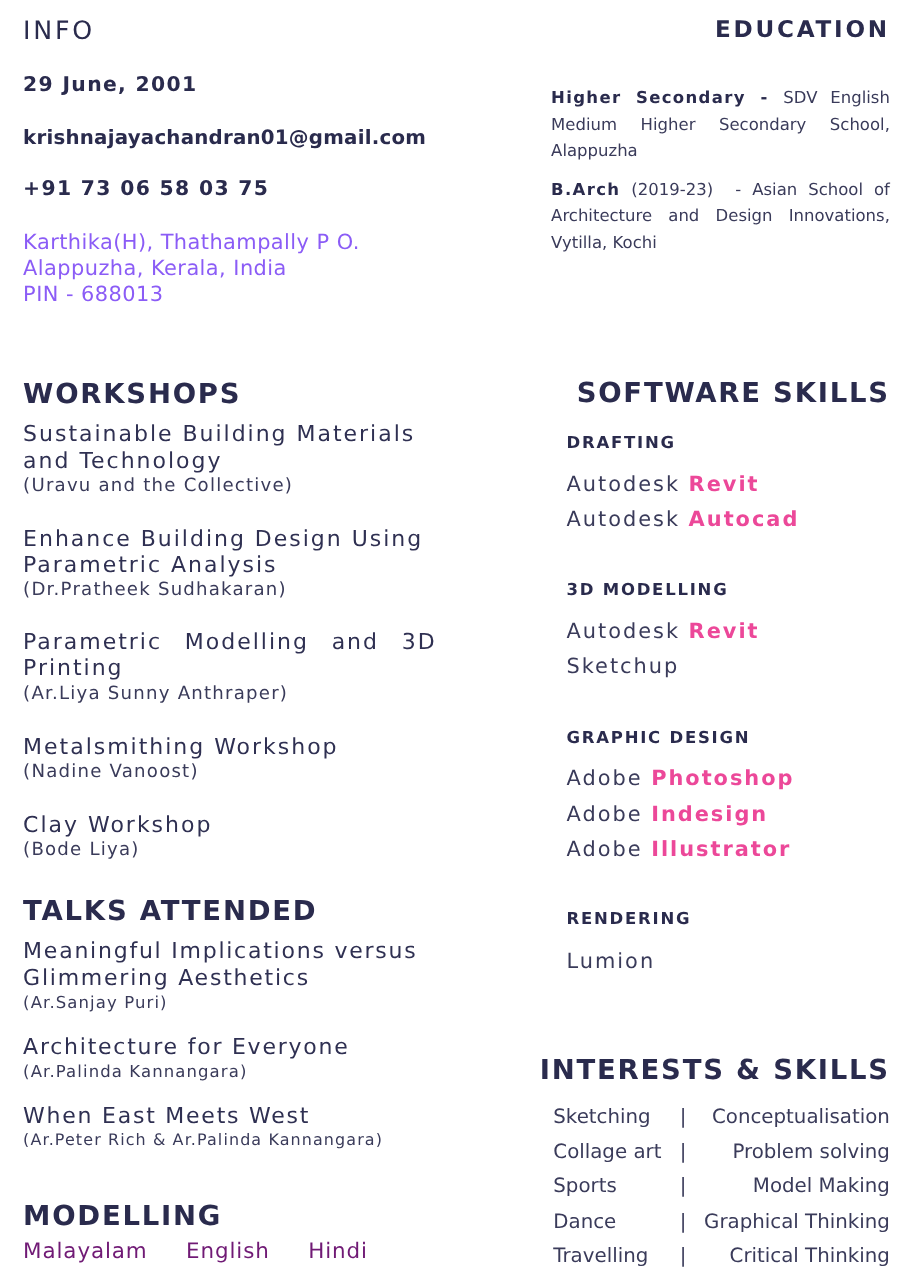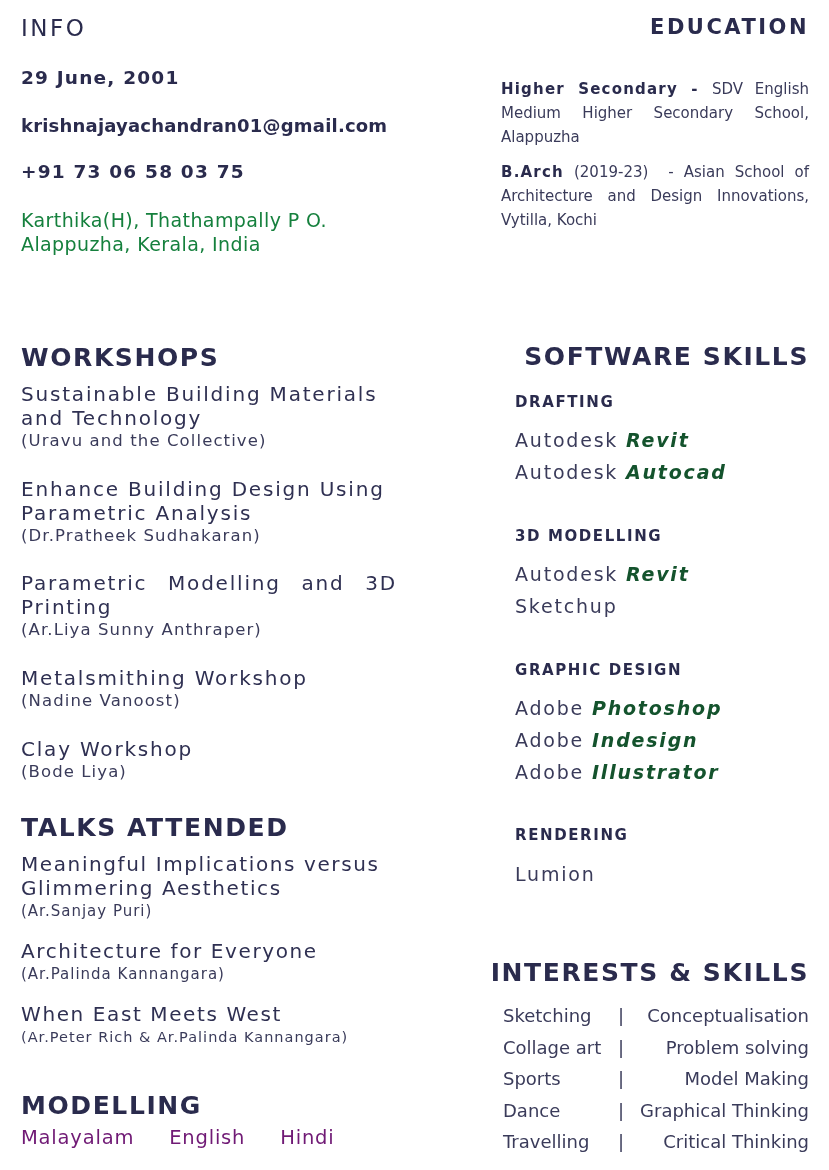--- a/index.html
+++ b/index.html
@@ -7,46 +7,47 @@
       width: 829px; height: 1170px; background: #ffffff;
       color: #2a2b4d; font-family: "DejaVu Sans", sans-serif;
       position: relative; overflow: hidden;
     }
     .abs { position: absolute; }
     .h1 { font-size: 23px; letter-spacing: 2.5px; font-weight: 500; color: #2a2b4d; }
     .h2 { font-size: 25px; letter-spacing: 1.6px; font-weight: bold; color: #2a2b4d; }
     .h3 { font-size: 15px; letter-spacing: 1.6px; font-weight: bold; color: #2a2b4d; }
     .bold-info { font-size: 18.5px; font-weight: bold; letter-spacing: 1.2px; }
     .email { font-size: 18px; font-weight: bold; letter-spacing: 0.2px; }
-    .addr { font-size: 19px; line-height: 24px; color: #15803d; letter-spacing: 0.4px; }
+    .addr { font-size: 19px; line-height: 24px; color: #8b5cf6; letter-spacing: 0.4px; }
     .edu { font-size: 15px; line-height: 24px; color: #3a3b5a; width: 308px; text-align: justify; }
     .edu b { font-weight: bold; letter-spacing: 1.2px; color: #2a2b4d; }
     .ws-title { font-size: 20px; line-height: 24px; letter-spacing: 1.8px; color: #2f3052; width: 376px; }
     .ws-sub { font-size: 16.5px; line-height: 22px; letter-spacing: 1.1px; color: #3a3b5a; }
     .talk-title { font-size: 20px; line-height: 24px; letter-spacing: 1.6px; color: #2f3052; }
     .talk-sub { font-size: 15px; line-height: 22px; letter-spacing: 1px; color: #3a3b5a; }
     .sw-item { font-size: 19px; line-height: 32px; letter-spacing: 1.8px; color: #3a3b5a; }
-    .sw-item b { font-weight: bold; color: #14532d; font-style: italic; }
+    .sw-item b { font-weight: bold; color: #ec4899; }
     .lang { font-size: 19.5px; letter-spacing: 0.8px; color: #701a75; }
     .lang span { margin-right: 28px; }
     .int-row { position: absolute; left: 503px; width: 306px; height: 31px; font-size: 18px; color: #3a3b5a; }
     .int-row .l { position: absolute; left: 0; }
     .int-row .sep { position: absolute; left: 115px; }
     .int-row .r { position: absolute; right: 0; }
   </style>
 </head>
 <body>
 
 <div class="abs h1" style="left:21px; top:15px;">INFO</div>
 <div class="abs bold-info" style="left:21px; top:67px;">29 June, 2001</div>
 <div class="abs email" style="left:21px; top:115px;">krishnajayachandran01@gmail.com</div>
 <div class="abs bold-info" style="left:21px; top:161px;">+91 73 06 58 03 75</div>
 <div class="abs addr" style="left:21px; top:208px;">
   <div>Karthika(H), Thathampally P O.</div>
   <div>Alappuzha, Kerala, India</div>
+  <div>PIN - 688013</div>
 </div>
 
 <div class="abs h1" style="right:20px; top:15px; font-size:21px; font-weight:bold;">EDUCATION</div>
 <div class="abs edu" style="left:501px; top:65px;margin-top:12px;">
   <b>Higher Secondary</b><b> - </b><span>SDV English Medium Higher Secondary School, Alappuzha</span>
 </div>
 <div class="abs edu" style="left:501px; top:160px;">
   <b>B.Arch</b> <span>(2019-23)</span><span style="white-space:pre">  - </span><span>Asian School of Architecture and Design Innovations, Vytilla, Kochi</span>
 </div>
 

